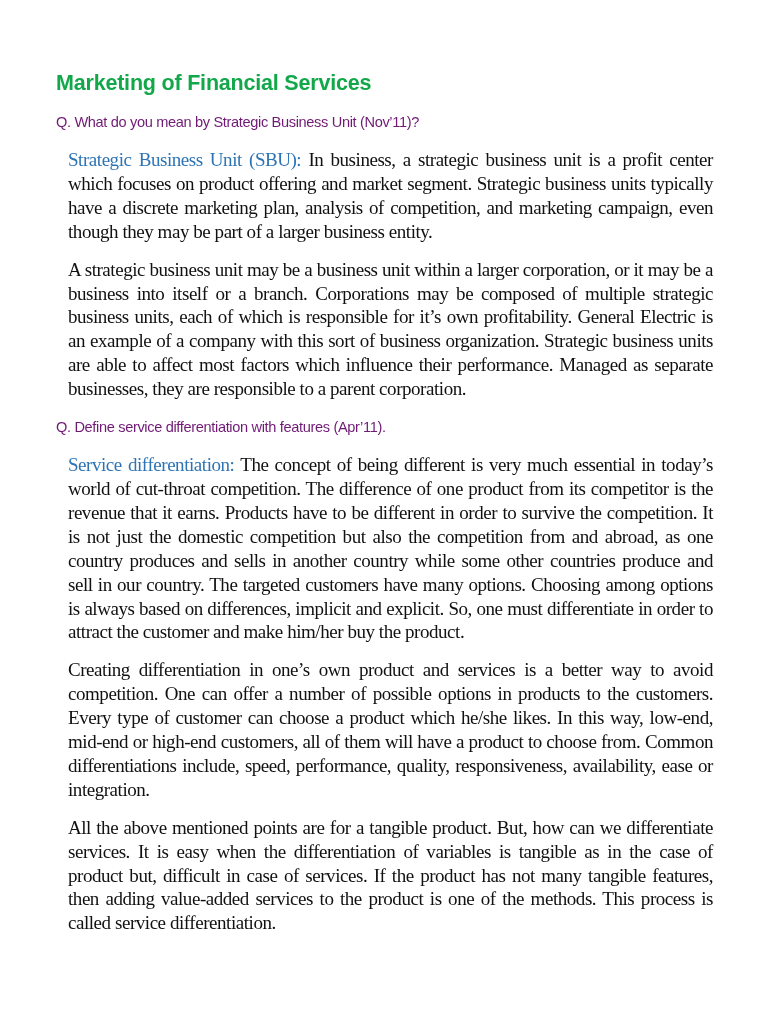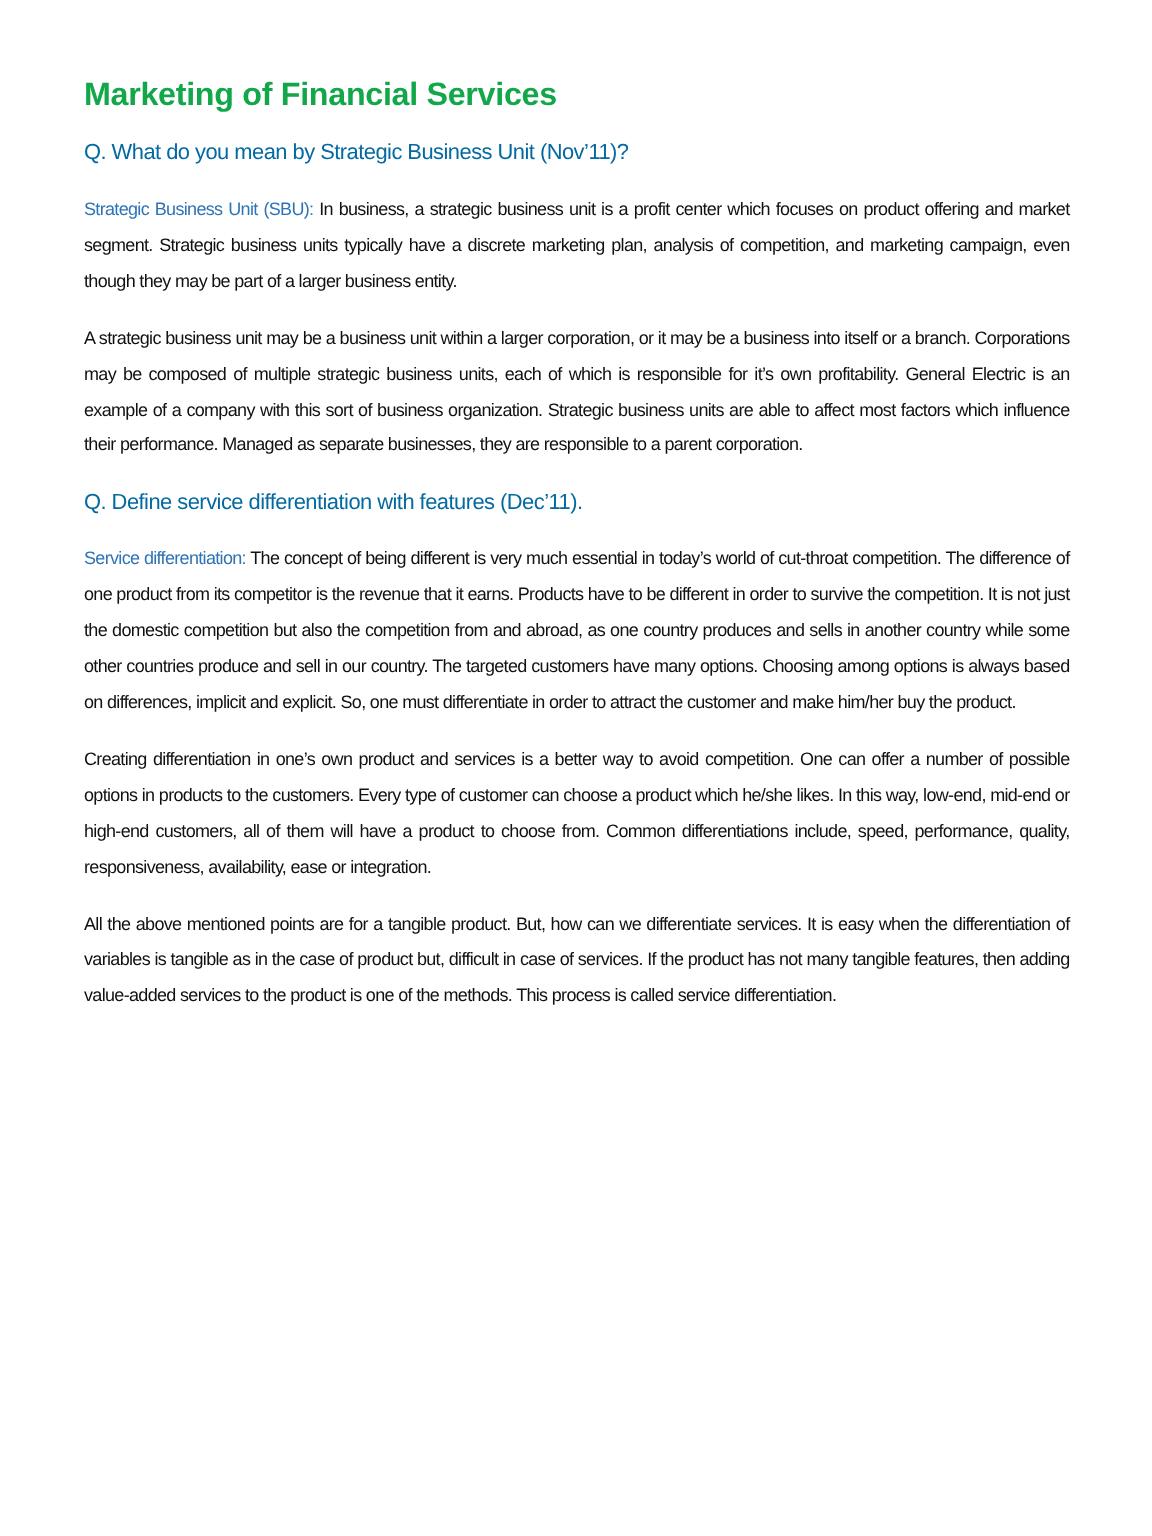--- a/index.html
+++ b/index.html
@@ -9,48 +9,48 @@
   }
   body {
     width: 768px;
     height: 1024px;
     overflow: hidden;
     position: relative;
   }
   .page {
     position: absolute;
     left: 56px;
-    top: 48px;
+    top: 68px;
     width: 657px;
     font-family: "Liberation Sans Narrow", "Liberation Sans", sans-serif;
     color: #111111;
   }
   .title {
     font-family: "Liberation Sans", sans-serif;
     font-weight: bold;
     font-size: 21.5px;
     color: #12a84a;
     margin: 0 0 12px 0;
     letter-spacing: -0.2px;
     line-height: 30px;
   }
   .question {
     font-family: "Liberation Sans", sans-serif;
     font-size: 14.6px;
-    color: #0369a1;
+    color: #701a75;
     margin: 0 0 14px 0;
     line-height: 24px;
     letter-spacing: -0.35px;
   }
   .para {
-    font-family: Liberation Sans, sans-serif;
-    font-size: 12px;
+    font-family: Liberation Serif, serif;
+    font-size: 19px;
     line-height: 23.9px;
     text-align: justify;
-    margin: 0 0 14px 0;
+    margin: 0 0 14px 12px;
     letter-spacing: -0.45px;
     word-spacing: 0px;
     color: #111111;
   }
   .term {
     color: #2e74b5;
   }
 </style>
 </head>
 <body>
@@ -58,18 +58,18 @@
 <div class="page">
   <h1 class="title">Marketing of Financial Services</h1>
 
   <div>
     <p class="question">Q. What do you mean by Strategic Business Unit (Nov’11)?</p>
     <p class="para"><span class="term">Strategic Business Unit (SBU):</span><span> In business, a strategic business unit is a profit center which focuses on product offering and market segment. Strategic business units typically have a discrete marketing plan, analysis of competition, and marketing campaign, even though they may be part of a larger business entity.</span></p>
     <p class="para">A strategic business unit may be a business unit within a larger corporation, or it may be a business into itself or a branch. Corporations may be composed of multiple strategic business units, each of which is responsible for it’s own profitability. General Electric is an example of a company with this sort of business organization. Strategic business units are able to affect most factors which influence their performance. Managed as separate businesses, they are responsible to a parent corporation.</p>
   </div>
 
   <div>
-    <p class="question">Q. Define service differentiation with features (Dec’11).</p>
+    <p class="question">Q. Define service differentiation with features (Apr’11).</p>
     <p class="para"><span class="term">Service differentiation:</span><span> The concept of being different is very much essential in today’s world of cut-throat competition. The difference of one product from its competitor is the revenue that it earns. Products have to be different in order to survive the competition. It is not just the domestic competition but also the competition from and abroad, as one country produces and sells in another country while some other countries produce and sell in our country. The targeted customers have many options. Choosing among options is always based on differences, implicit and explicit. So, one must differentiate in order to attract the customer and make him/her buy the product.</span></p>
     <p class="para">Creating differentiation in one’s own product and services is a better way to avoid competition. One can offer a number of possible options in products to the customers. Every type of customer can choose a product which he/she likes. In this way, low-end, mid-end or high-end customers, all of them will have a product to choose from. Common differentiations include, speed, performance, quality, responsiveness, availability, ease or integration.</p>
     <p class="para">All the above mentioned points are for a tangible product. But, how can we differentiate services. It is easy when the differentiation of variables is tangible as in the case of product but, difficult in case of services. If the product has not many tangible features, then adding value-added services to the product is one of the methods. This process is called service differentiation.</p>
   </div>
 </div>
 
 </body></html>

